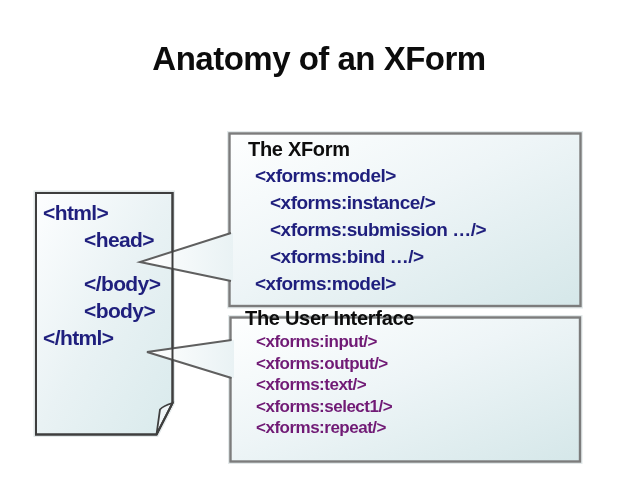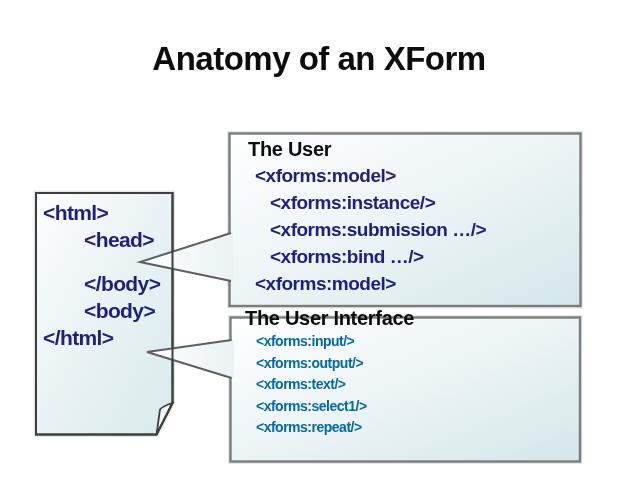--- a/index.html
+++ b/index.html
@@ -49,22 +49,22 @@
   .model-text .ind2{padding-left:41px;}
 
   
   .ui-text{left:230px;top:301px;width:350px;}
   .ui-text .box-heading{
     margin-top:4px;padding-left:15px;
     font-size:20px;font-weight:bold;line-height:26px;
     color:#0d0d0d;letter-spacing:-0.3px;
   }
   .ui-text .line{
-    font-size:14px;font-weight:bold;line-height:21.5px;
-    letter-spacing:-0.5px;color:#0369a1;white-space:nowrap;
+    font-size:17px;font-weight:bold;line-height:21.5px;
+    letter-spacing:-0.5px;color:#701a75;white-space:nowrap;
   }
   .ui-text .ind1{padding-left:26px;}
 </style>
 </head>
 <body>
 
 <div class="slide">
 
   <div class="title">Anatomy of an XForm</div>
 
@@ -108,21 +108,21 @@
 
   <div class="textlayer doc-text">
     <div class="line ind0 first">&lt;html&gt;</div>
     <div class="line ind1">&lt;head&gt;</div>
     <div class="line ind1 gap-md">&lt;/body&gt;</div>
     <div class="line ind1">&lt;body&gt;</div>
     <div class="line ind0">&lt;/html&gt;</div>
   </div>
 
   <div class="textlayer model-text">
-    <div class="box-heading">The User</div>
+    <div class="box-heading">The XForm</div>
     <div class="line ind1">&lt;xforms:model&gt;</div>
     <div class="line ind2">&lt;xforms:instance/&gt;</div>
     <div class="line ind2">&lt;xforms:submission …/&gt;</div>
     <div class="line ind2">&lt;xforms:bind …/&gt;</div>
     <div class="line ind1">&lt;xforms:model&gt;</div>
   </div>
 
   <div class="textlayer ui-text">
     <div class="box-heading">The User Interface</div>
     <div class="line ind1">&lt;xforms:input/&gt;</div>

